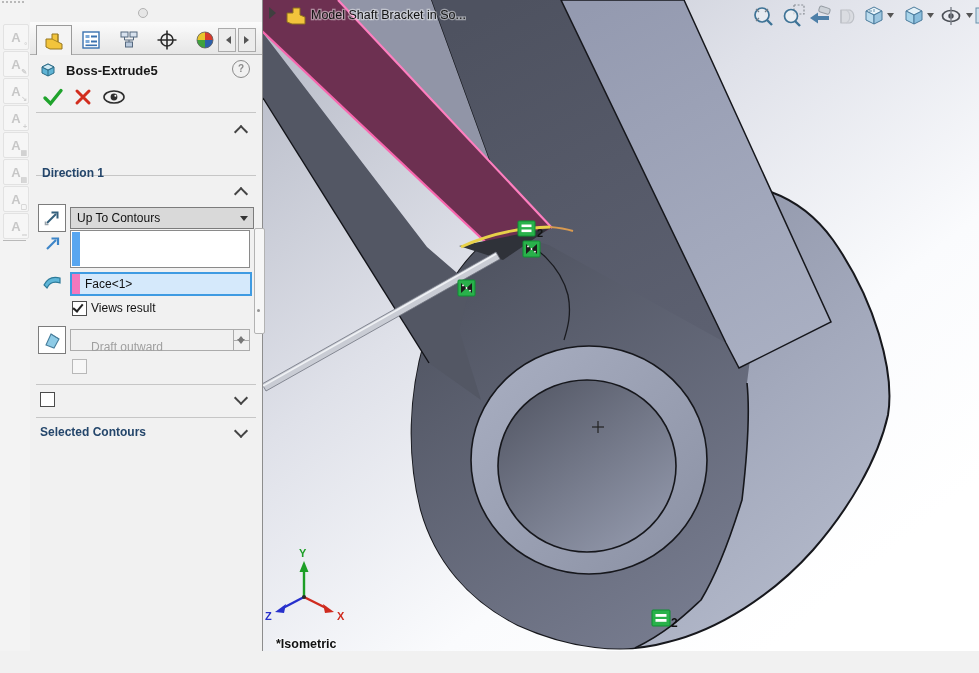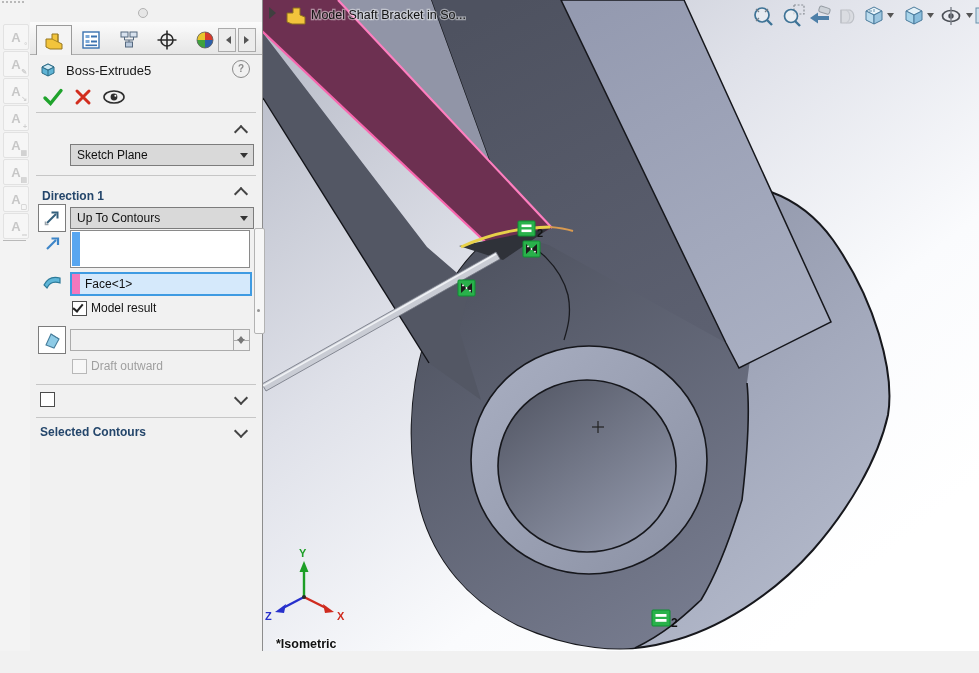--- a/index.html
+++ b/index.html
@@ -25,21 +25,21 @@
   .pm-tabs{position:absolute;left:0;top:22px;width:232px;height:32px;
            background:linear-gradient(#fbfbfb,#e6e6e6);border-bottom:1px solid #aeaeae;}
   .pm-tab{position:absolute;top:3px;width:34px;height:29px;display:flex;align-items:center;
           justify-content:center;}
   .pm-tab.active{background:#f4f4f4;border:1px solid #9b9b9b;border-bottom:none;}
   .tab-scroll{position:absolute;top:6px;width:16px;height:22px;background:#ececec;
           border:1px solid #ababab;display:flex;align-items:center;justify-content:center;}
   .tri-l{width:0;height:0;border:4px solid transparent;border-right:5px solid #555;margin-right:2px;}
   .tri-r{width:0;height:0;border:4px solid transparent;border-left:5px solid #555;margin-left:2px;}
   .pm-header{position:absolute;left:8px;top:58px;width:216px;height:24px;display:flex;align-items:center;}
-  .pm-title{font-weight:normal;font-size:13px;color:#181818;margin-left:8px;}
+  .pm-title{font-weight:bold;font-size:13px;color:#181818;margin-left:8px;}
   .pm-help{position:absolute;right:4px;top:2px;width:16px;height:16px;border:1.5px solid #8b8b8b;
            border-radius:50%;color:#8b8b8b;font-size:10px;font-weight:bold;text-align:center;
            line-height:15px;}
   .pm-actions{position:absolute;left:12px;top:84px;width:210px;height:26px;display:flex;gap:10px;align-items:center;}
   .sep{position:absolute;left:6px;width:220px;border-top:1px solid #c6c6c6;}
   .sec-head{position:absolute;left:12px;width:212px;font-weight:bold;color:#24466b;}
   .chev{position:absolute;right:16px;width:8px;height:8px;border-right:2px solid #444;
         border-bottom:2px solid #444;}
   .chev.up{transform:rotate(-135deg);margin-top:3px;}
   .chev.down{transform:rotate(45deg);}
@@ -199,28 +199,24 @@
       <svg width="24" height="16" viewBox="0 0 24 16">
         <ellipse cx="12" cy="8" rx="10" ry="6" fill="none" stroke="#2e2e2e" stroke-width="1.6"></ellipse>
         <circle cx="12" cy="8" r="3.4" fill="#2e2e2e"></circle>
         <circle cx="13.4" cy="6.8" r="1" fill="#ffffff"></circle>
       </svg>
     </div>
 
     <div class="sep" style="top:112px"></div>
 
     <div class="chev up" style="top:124px"></div>
-    <div class="combo" style="top:144px">
-      <span>Sketch Plane</span>
-      <span class="dd"></span>
-    </div>
 
     <div class="sep" style="top:175px"></div>
 
-    <div class="sec-head" style="top:189px">Direction 1</div>
+    <div class="sec-head" style="top:166px">Direction 1</div>
     <div class="chev up" style="top:186px"></div>
 
     <div class="sq-btn" style="left:8px;top:204px">
       <svg width="20" height="20" viewBox="0 0 20 20">
         <path d="M5 15 L14 6" stroke="#35607d" stroke-width="2"></path>
         <path d="M9.5 4.5 L15.5 4.5 L15.5 10.5" fill="none" stroke="#35607d" stroke-width="2"></path>
         <path d="M6.5 16.5 L3.5 16.5 L3.5 13.5" fill="none" stroke="#9aa4ac" stroke-width="1.6"></path>
       </svg>
     </div>
     <div class="combo" style="top:207px">
@@ -239,38 +235,38 @@
 
     <svg width="22" height="18" viewBox="0 0 22 18" style="position:absolute;left:11px;top:272px">
       <path d="M3 13 Q8 3 19 6 L19 11 Q10 8 6 16 Z" fill="#5fb6d8" stroke="#2d7a99" stroke-width="1.2"></path>
     </svg>
     <div class="face-field" style="top:272px">
       <span class="bar"></span>
       <span class="txt">Face&lt;1&gt;</span>
     </div>
 
     <div class="cb checked" style="left:42px;top:301px"></div>
-    <div class="cb-label" style="left:61px;top:301px">Model result</div>
+    <div class="cb-label" style="left:61px;top:301px">Views result</div>
 
     <div class="sq-btn" style="left:8px;top:326px">
       <svg width="20" height="20" viewBox="0 0 20 20">
         <path d="M4 15 L9 4 L17 9 L12 18 Z" fill="#8ecbe6" stroke="#477e9c" stroke-width="1.1"></path>
         <path d="M9 4 L12 6 L17 9" fill="#e8f4fa" stroke="#477e9c" stroke-width="0.9"></path>
       </svg>
     </div>
     <div class="spin-field" style="top:329px">
       <span></span>
       <span class="spinner">
         <span class="up"></span>
         <span class="mid"></span>
         <span class="dn"></span>
       </span>
     </div>
     <div class="cb disabled" style="left:42px;top:359px"></div>
-    <div class="cb-label disabled" style="left:61px;top:359px">Draft outward</div>
+    <div class="cb-label disabled" style="left:61px;top:340px">Draft outward</div>
 
     <div class="sep" style="top:384px"></div>
 
     <div class="cb" style="left:10px;top:392px"></div>
     <div class="chev down" style="top:393px"></div>
 
     <div class="sep" style="top:417px"></div>
 
     <div class="sec-head" style="top:425px;left:10px">Selected Contours</div>
     <div class="chev down" style="top:426px"></div>

